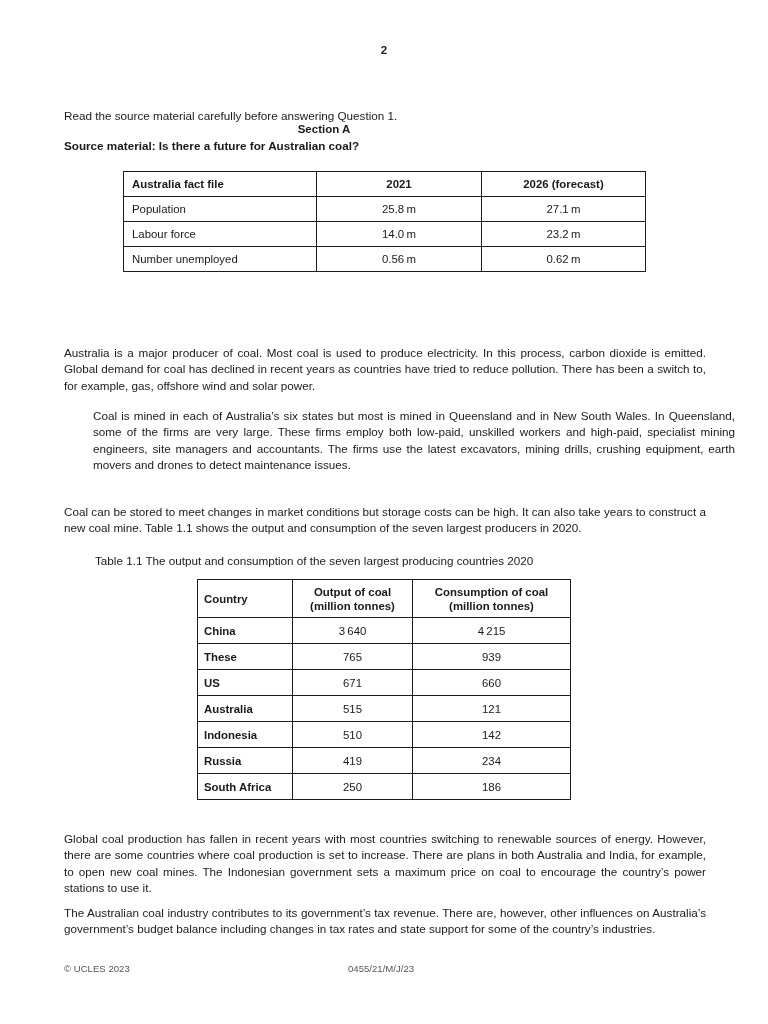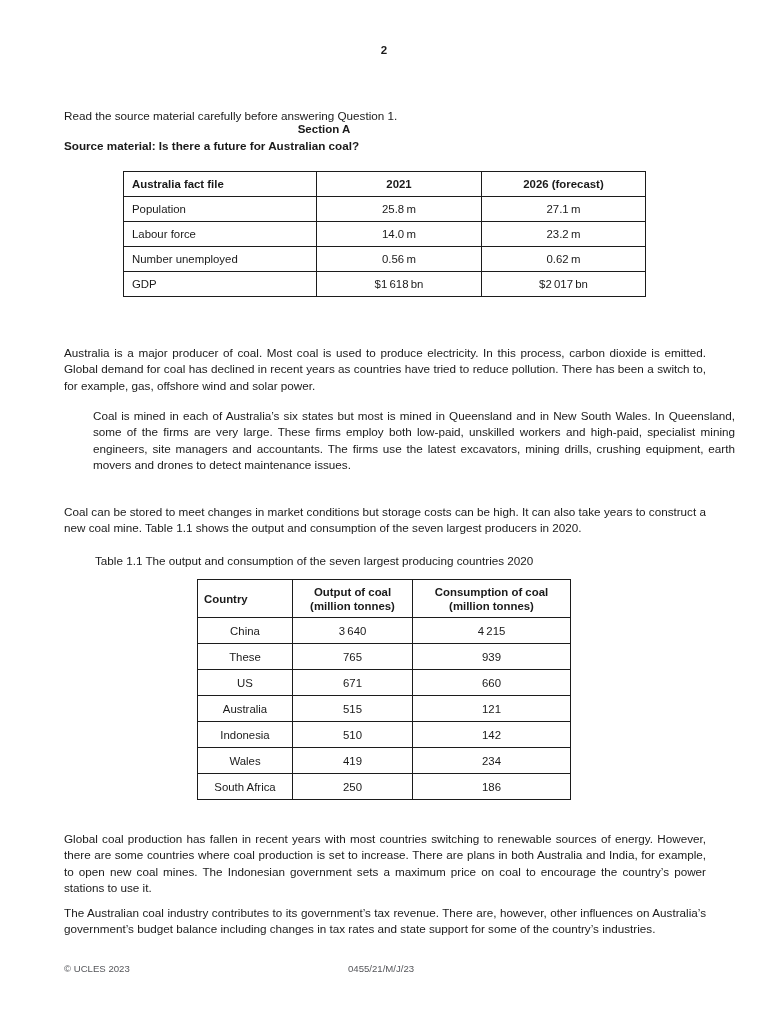--- a/index.html
+++ b/index.html
@@ -142,21 +142,21 @@
     vertical-align: middle;
   }
   .coal-table thead th {
     font-weight: bold;
     height: 37px;
     line-height: 14px;
   }
   .coal-table th.country-head { text-align: left; }
   .coal-table th.num-head { text-align: center; }
   .coal-table tbody td { height: 25px; }
-  .coal-table td.country-cell { text-align: center; }
+  .coal-table td.country-cell { text-align: left; font-weight: bold; }
   .coal-table td.num-cell { text-align: center; }
 
   .para.p4 { top: 819px; }
   .para.p5 { top: 893px; }
 
   
   .footer-copyright {
     position: absolute;
     top: 963px;
     left: 64px;
@@ -203,25 +203,20 @@
       </tr>
       <tr>
         <td class="row-label">Labour force</td>
         <td class="row-value">14.0 m</td>
         <td class="row-value">23.2 m</td>
       </tr>
       <tr>
         <td class="row-label">Number unemployed</td>
         <td class="row-value">0.56 m</td>
         <td class="row-value">0.62 m</td>
-      </tr>
-      <tr>
-        <td class="row-label">GDP</td>
-        <td class="row-value">$1 618 bn</td>
-        <td class="row-value">$2 017 bn</td>
       </tr>
     </tbody>
   </table>
 
   <p class="para p1 last-line-left">Australia is a major producer of coal. Most coal is used to produce electricity. In this process, carbon dioxide is emitted. Global demand for coal has declined in recent years as countries have tried to reduce pollution. There has been a switch to, for example, gas, offshore wind and solar power.</p>
   <p class="para p2 last-line-left">Coal is mined in each of Australia’s six states but most is mined in Queensland and in New South Wales. In Queensland, some of the firms are very large. These firms employ both low-paid, unskilled workers and high-paid, specialist mining engineers, site managers and accountants. The firms use the latest excavators, mining drills, crushing equipment, earth movers and drones to detect maintenance issues.</p>
   <p class="para p3 last-line-left">Coal can be stored to meet changes in market conditions but storage costs can be high. It can also take years to construct a new coal mine. Table 1.1 shows the output and consumption of the seven largest producers in 2020.</p>
 
   <div class="table-caption">Table 1.1 The output and consumption of the seven largest producing countries 2020</div>
 
@@ -264,21 +259,21 @@
         <td class="country-cell">Australia</td>
         <td class="num-cell">515</td>
         <td class="num-cell">121</td>
       </tr>
       <tr>
         <td class="country-cell">Indonesia</td>
         <td class="num-cell">510</td>
         <td class="num-cell">142</td>
       </tr>
       <tr>
-        <td class="country-cell">Wales</td>
+        <td class="country-cell">Russia</td>
         <td class="num-cell">419</td>
         <td class="num-cell">234</td>
       </tr>
       <tr>
         <td class="country-cell">South Africa</td>
         <td class="num-cell">250</td>
         <td class="num-cell">186</td>
       </tr>
     </tbody>
   </table>

